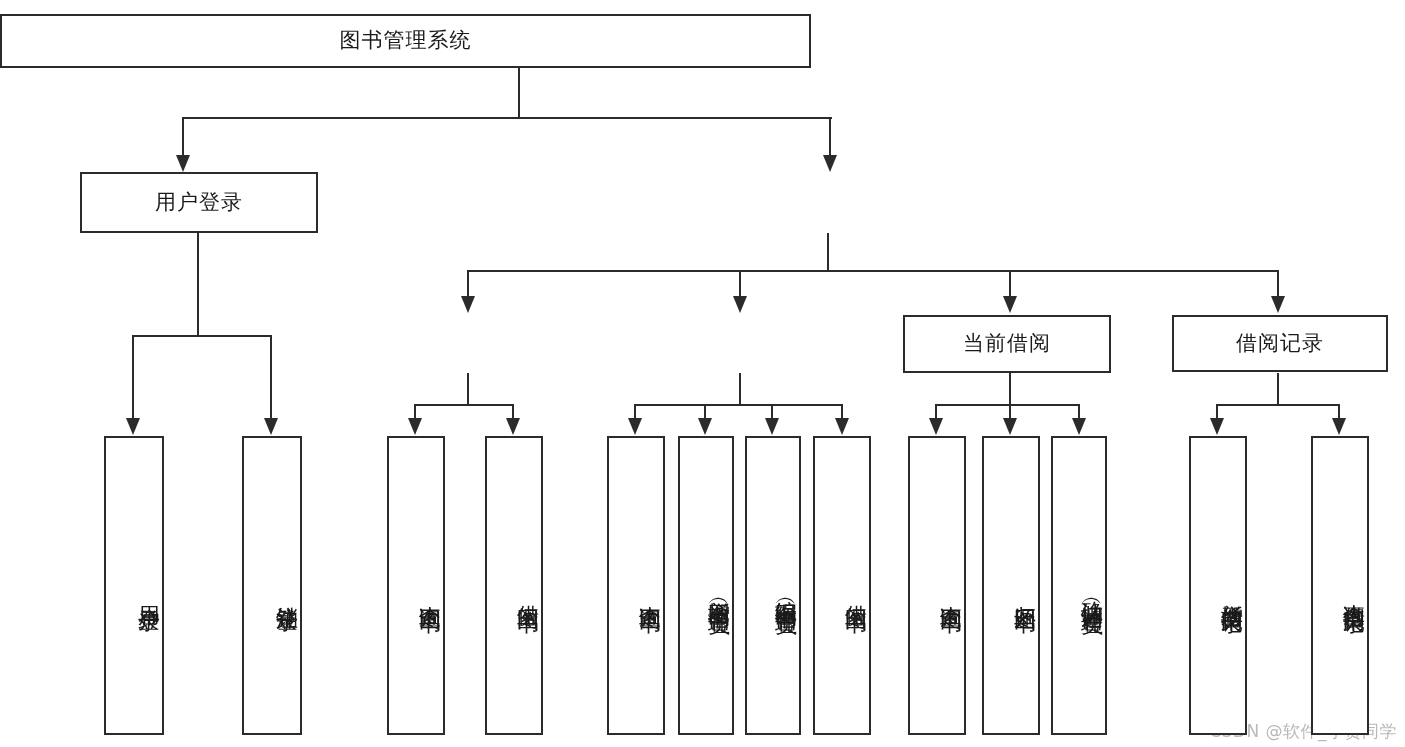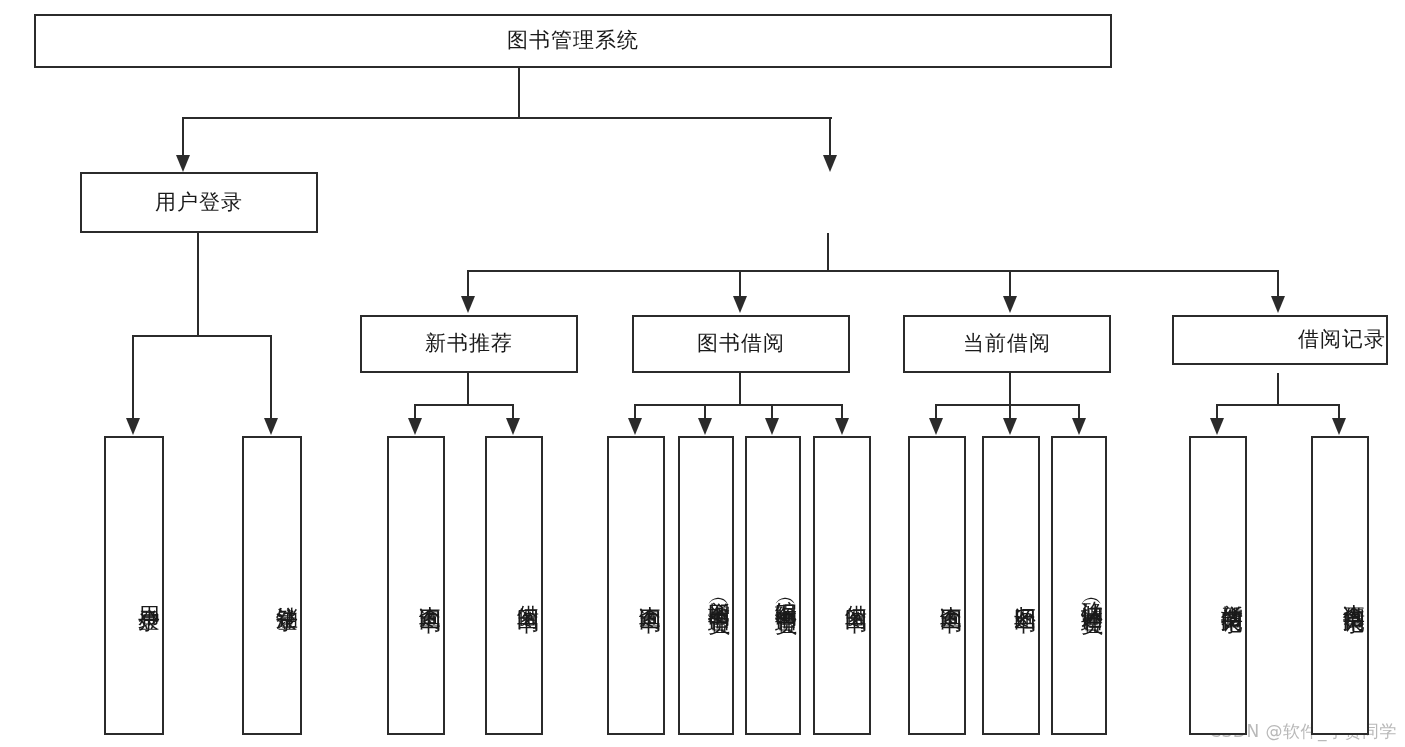--- a/index.html
+++ b/index.html
@@ -77,36 +77,30 @@
     white-space: nowrap;
     pointer-events: none;
   }
 </style>
 </head>
 <body>
 
 <div id="canvas">
 
   <div id="watermark">CSDN @软件_小贺同学</div>
-<div class="node h" style="left: 34px; top: 14px; width: 1078px; height: 54px;">
+<div class="node h" style="left: 0; top: 14px; width: 811px; height: 54px;">
       <span>图书管理系统</span>
     </div>
     <div class="node h" style="left: 80px; top: 172px; width: 238px; height: 61px;">
       <span>用户登录</span>
     </div>
-    <div class="node h" style="left: 360px; top: 315px; width: 218px; height: 58px;">
-      <span>新书推荐</span>
-    </div>
-    <div class="node h" style="left: 632px; top: 315px; width: 218px; height: 58px;">
-      <span>图书借阅</span>
-    </div>
     <div class="node h" style="left: 903px; top: 315px; width: 208px; height: 58px;">
       <span>当前借阅</span>
     </div>
-    <div class="node h" style="left: 1172px; top: 315px; width: 216px; height: 50px; justify-content: flex-end;">
+    <div class="node h" style="left: 1172px; top: 315px; width: 216px; height: 57px;">
       <span>借阅记录</span>
     </div>
     <div class="node v" style="left: 104px; top: 436px; width: 60px; height: 299px;">
       <span class="vlabel">用户登录</span>
     </div>
     <div class="node v" style="left: 242px; top: 436px; width: 60px; height: 299px;">
       <span class="vlabel">注销登录</span>
     </div>
     <div class="node v" style="left: 387px; top: 436px; width: 58px; height: 299px;">
       <span class="vlabel">查询图书</span>

